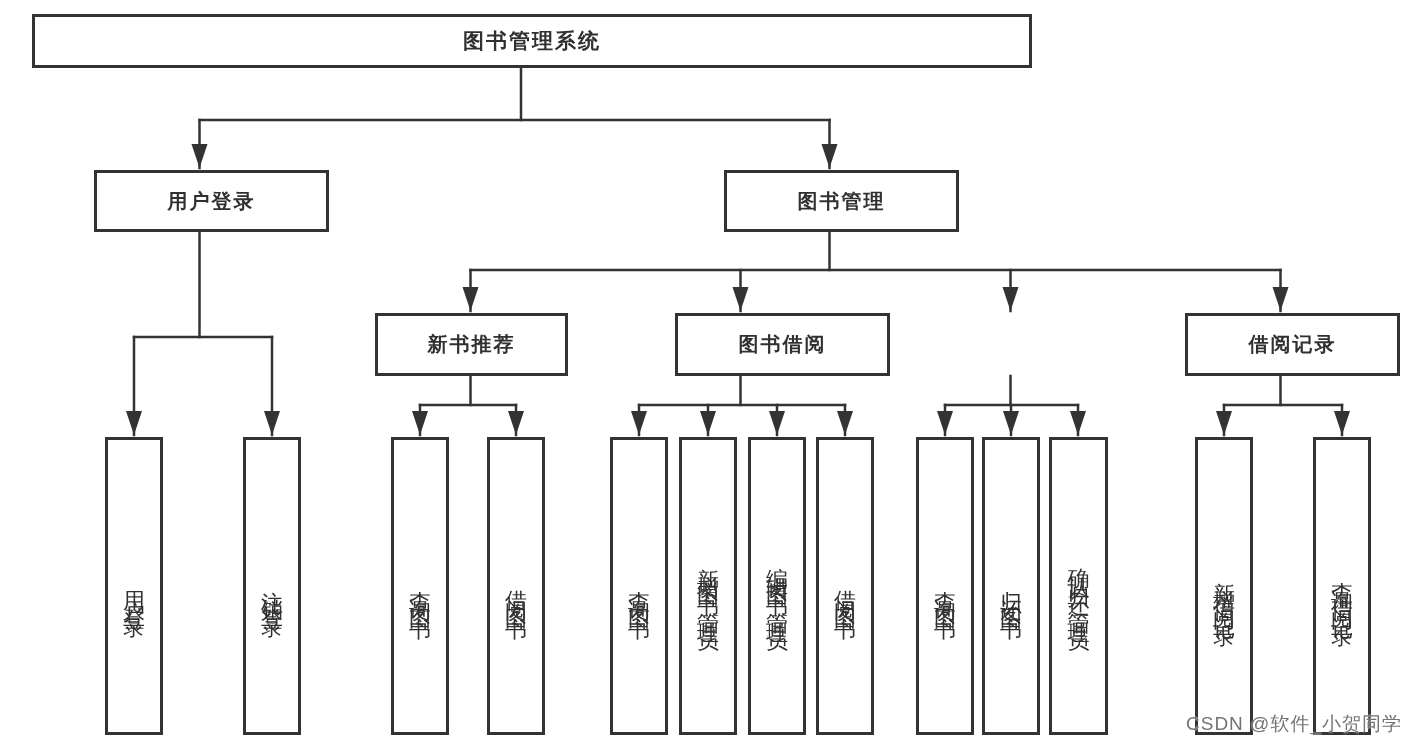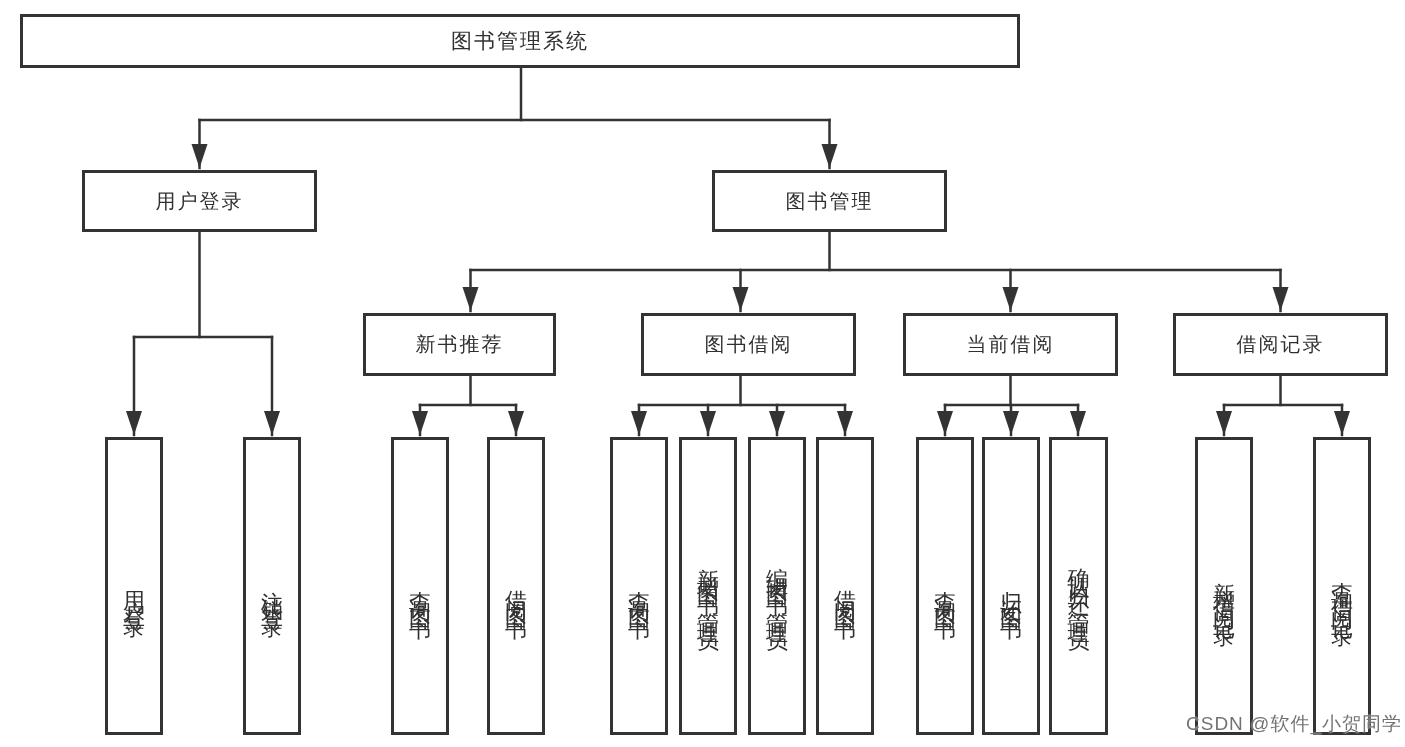--- a/index.html
+++ b/index.html
@@ -31,21 +31,22 @@
     display: flex;
     align-items: center;
     justify-content: center;
     text-align: center;
     color: #303030;
     z-index: 2;
   }
   .h {
     font-size: 20px;
     letter-spacing: 2px;
-    font-weight: 400;
+    font-weight: 700;
+    margin-left: 12px;
   }
   .root-node {
     font-size: 21px;
   }
   .v {
     writing-mode: vertical-rl;
     text-orientation: mixed;
     font-size: 22px;
     letter-spacing: 9px;
     padding-top: 9px;
@@ -131,22 +132,21 @@
       </g>
     </g>
   </svg>
 
   <div class="node h root-node" style="left:20px; top:14px; width:1000px; height:54px;">图书管理系统</div>
 
   <div class="node h" style="left:82px; top:170px; width:235px; height:62px;">用户登录</div>
   <div class="node h" style="left:712px; top:170px; width:235px; height:62px;">图书管理</div>
 
   <div class="node h" style="left:363px; top:313px; width:193px; height:63px;">新书推荐</div>
-  <div class="node h" style="left:641px; top:313px; width:215px; height:63px;">图书借阅</div>
-  <div class="node h" style="left:903px; top:313px; width:215px; height:63px;">当前借阅</div>
+  <div class="node h" style="left:663px; top:313px; width:215px; height:63px;">图书借阅</div>
   <div class="node h" style="left:1173px; top:313px; width:215px; height:63px;">借阅记录</div>
 
   <div class="node v" style="left:105px; top:437px; width:58px; height:298px;">用户登录</div>
   <div class="node v" style="left:243px; top:437px; width:58px; height:298px;">注销登录</div>
 
   <div class="node v" style="left:391px; top:437px; width:58px; height:298px;">查询图书</div>
   <div class="node v" style="left:487px; top:437px; width:58px; height:298px;">借阅图书</div>
 
   <div class="node v" style="left:610px; top:437px; width:58px; height:298px;">查询图书</div>
   <div class="node v" style="left:679px; top:437px; width:58px; height:298px;">新增图书（管理员）</div>

